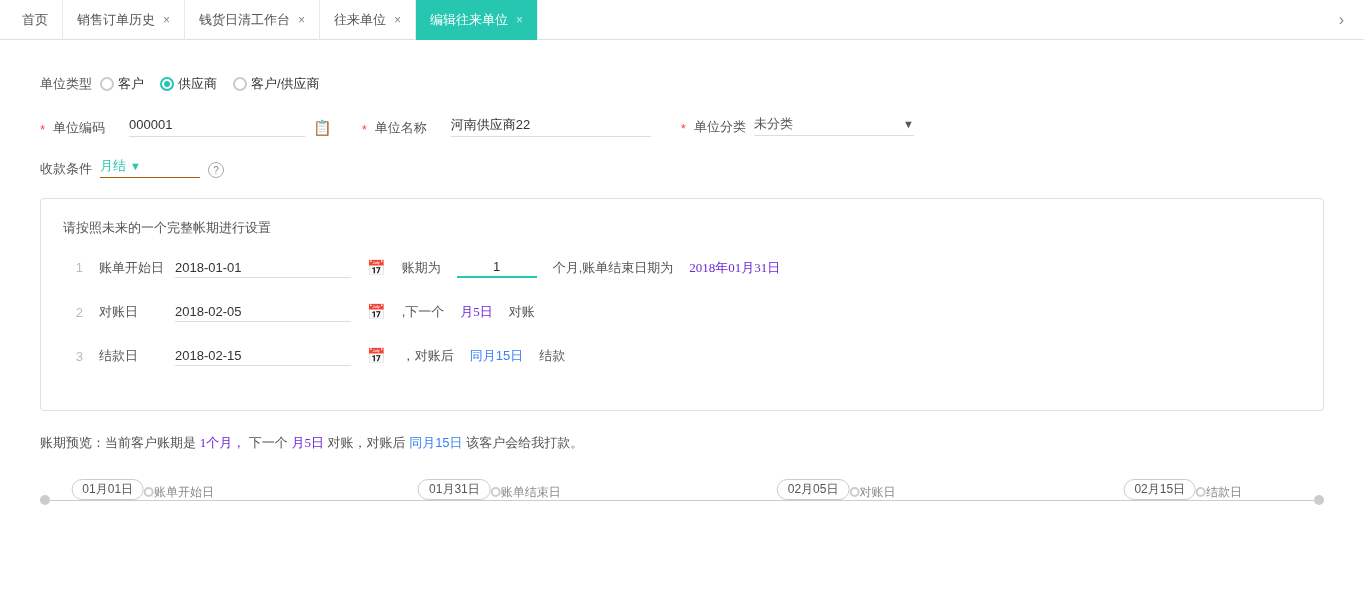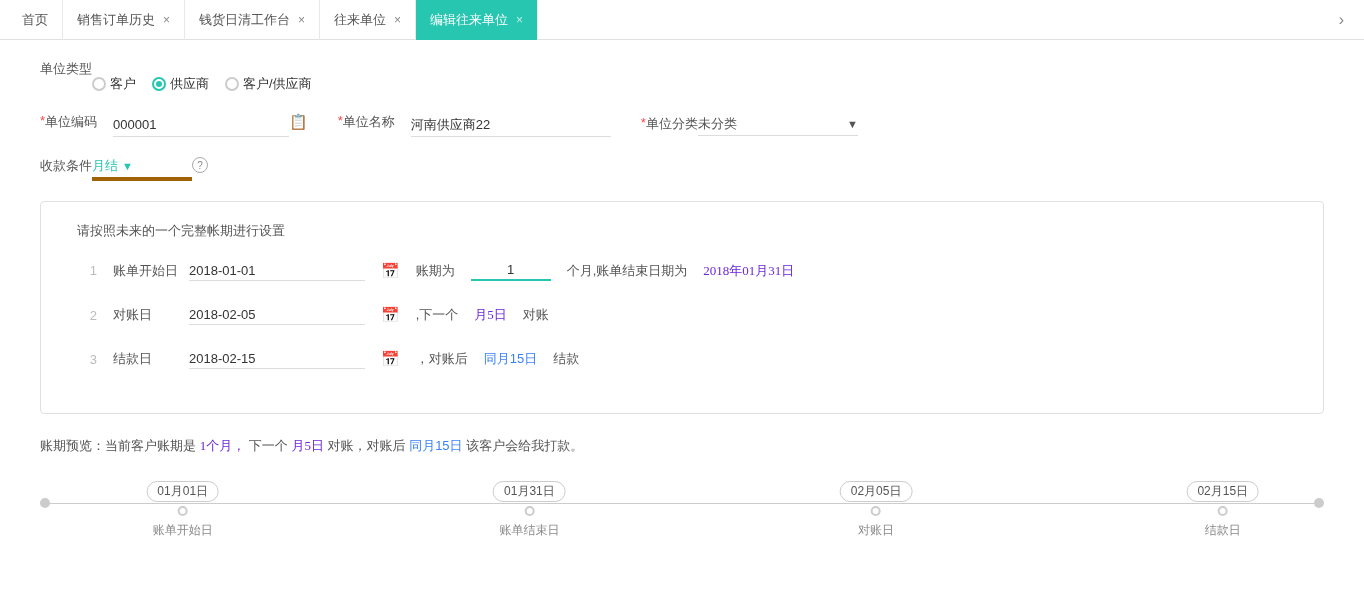--- a/index.html
+++ b/index.html
@@ -53,21 +53,22 @@
 
     
     .form-row {
       display: flex;
       align-items: center;
       margin-bottom: 20px;
       gap: 30px;
     }
     .form-group {
       display: flex;
-      align-items: flex-start;
+      align-items: flex-end;
+      gap: 8px;
     }
     .form-label {
       color: #555;
       white-space: nowrap;
     }
     .required-star {
       color: #f44;
     }
     .radio-group {
       display: flex;
@@ -116,21 +117,21 @@
 
     .calendar-icon {
       color: #26c6b0;
       cursor: pointer;
       font-size: 15px;
     }
 
     .dropdown-wrapper {
       display: flex;
       align-items: center;
-      border-bottom: 4px solid #a16207;
+      border-bottom: 1px solid #a16207;
       padding-bottom: 2px;
       gap: 4px;
       min-width: 100px;
     }
     .dropdown-value {
       color: #26c6b0;
       font-size: 13px;
     }
     .dropdown-arrow {
       color: #26c6b0;
@@ -159,21 +160,21 @@
       min-width: 160px;
       gap: 4px;
     }
     .category-value { color: #555; }
     .category-arrow { color: #555; font-size: 11px; margin-left: auto; }
 
     
     .period-box {
       border: 1px solid #e0e0e0;
       border-radius: 4px;
-      padding: 20px 36px;
+      padding: 20px 22px;
       margin-bottom: 20px;
     }
     .period-title {
       color: #555;
       margin-bottom: 20px;
       font-size: 13px;
     }
 
     .period-row {
       display: flex;
@@ -257,23 +258,22 @@
       width: 10px;
       height: 10px;
       border-radius: 50%;
       background: #ccc;
     }
     .tl-point {
       position: absolute;
       top: 0;
       transform: translateX(-50%);
       display: flex;
-      flex-direction: column;
-      align-items: center;
-      margin-left: 40px;
+      flex-direction: row;
+      align-items: center;
     }
     .tl-pill {
       border: 1px solid #ccc;
       border-radius: 12px;
       padding: 1px 10px;
       font-size: 12px;
       color: #555;
       background: #fff;
       white-space: nowrap;
     }

